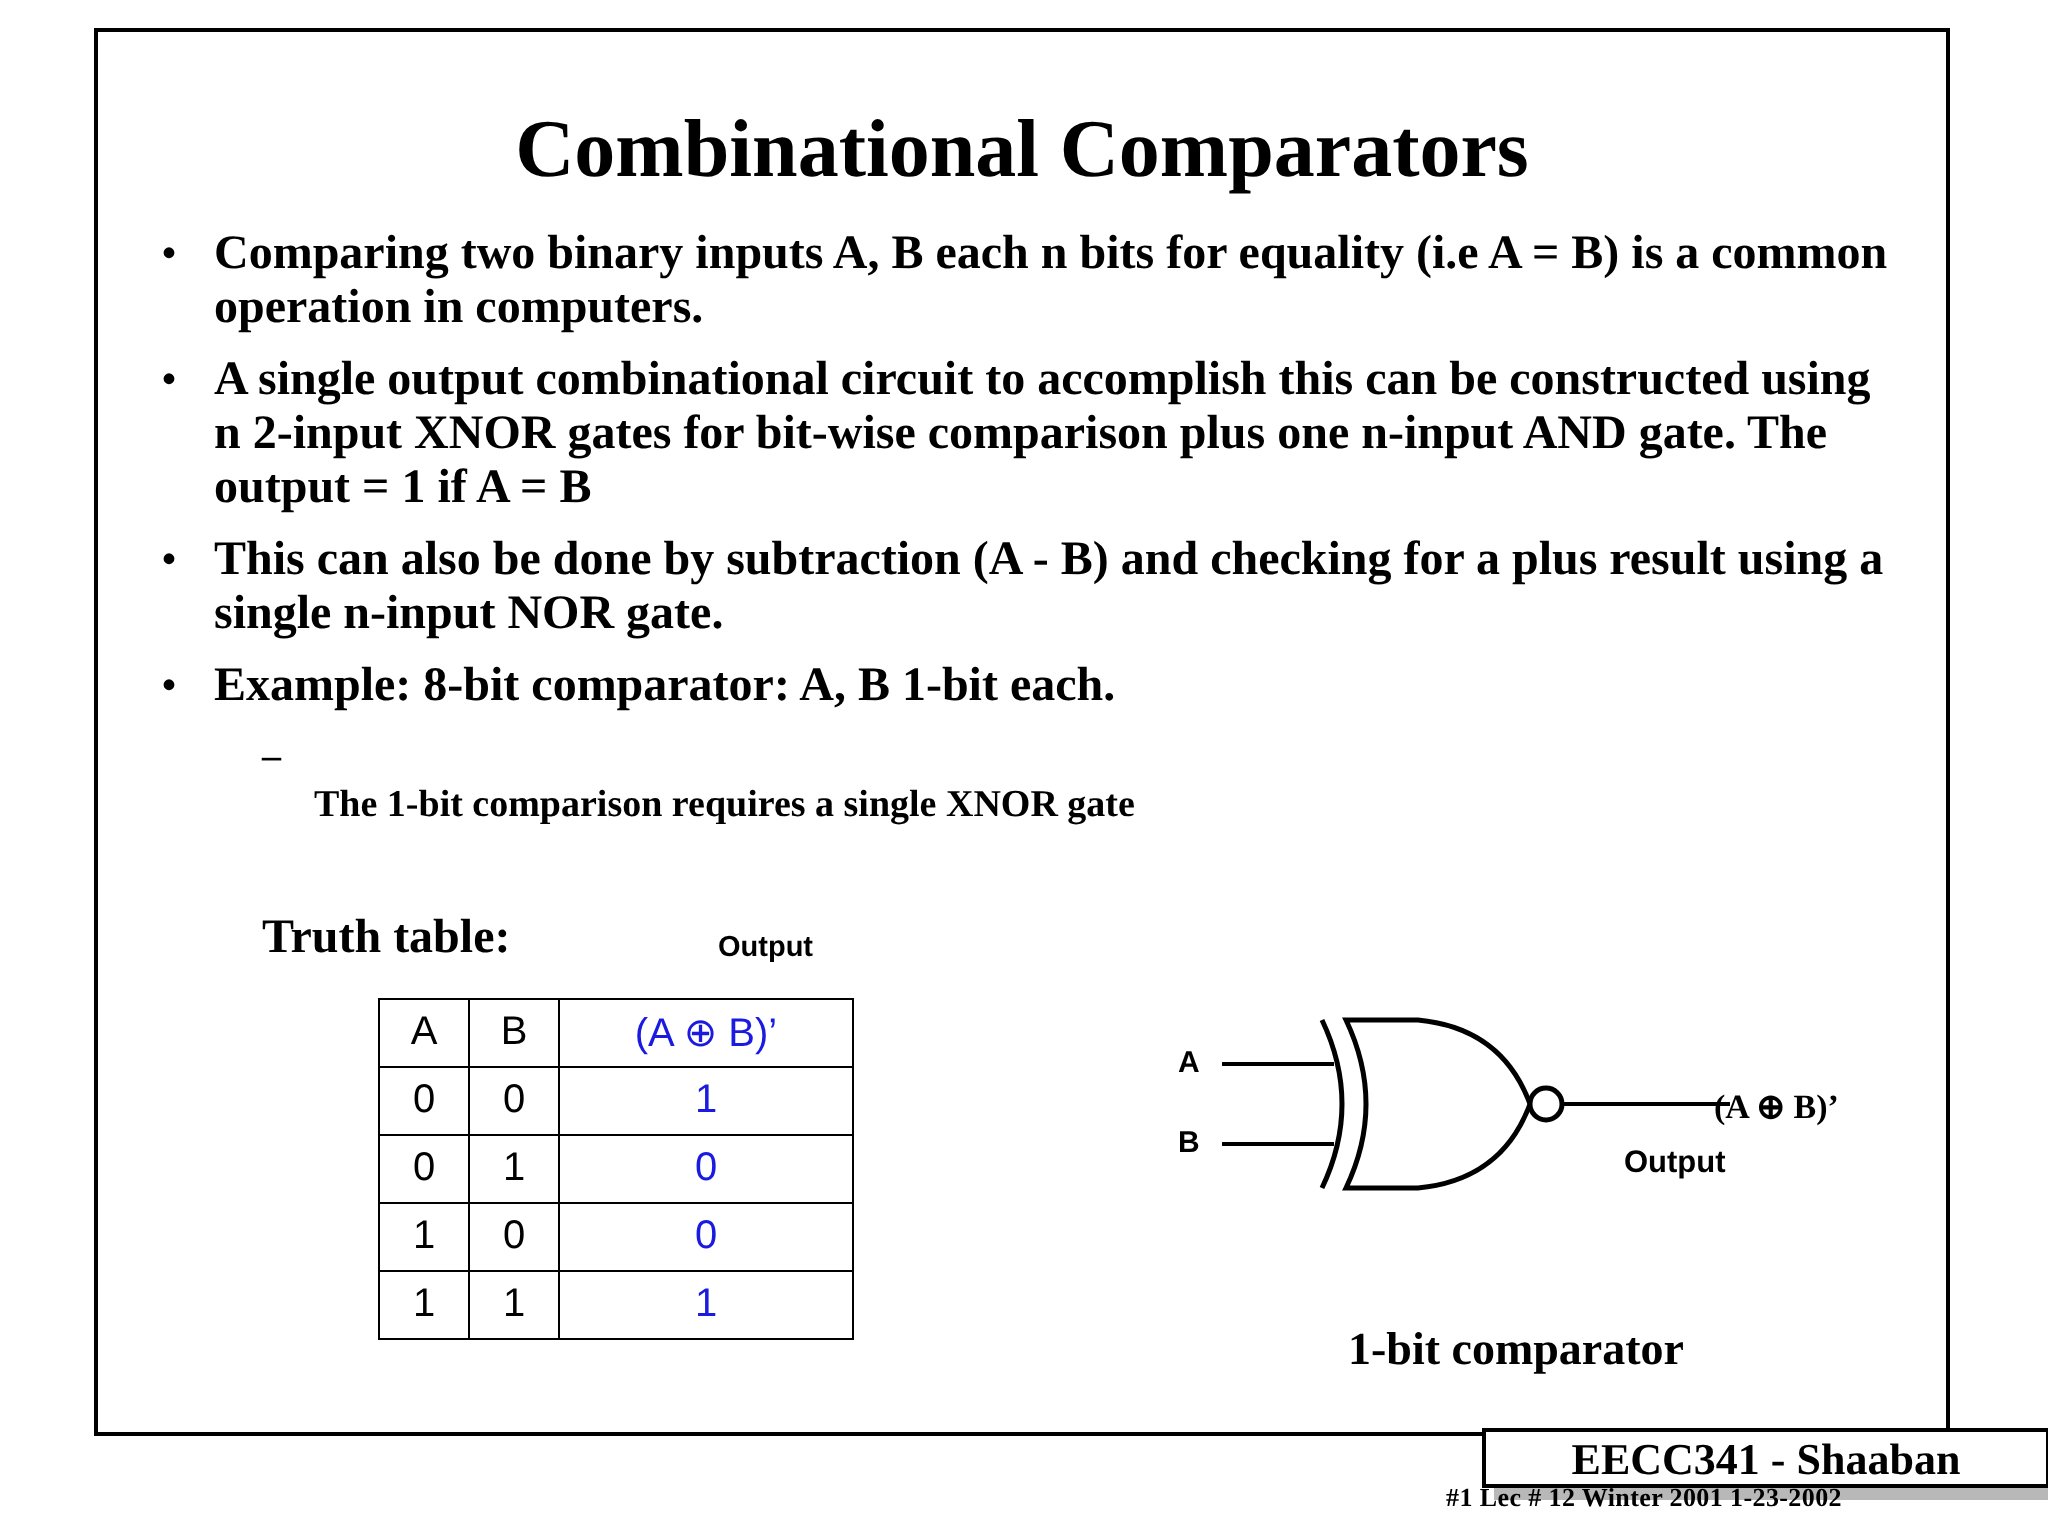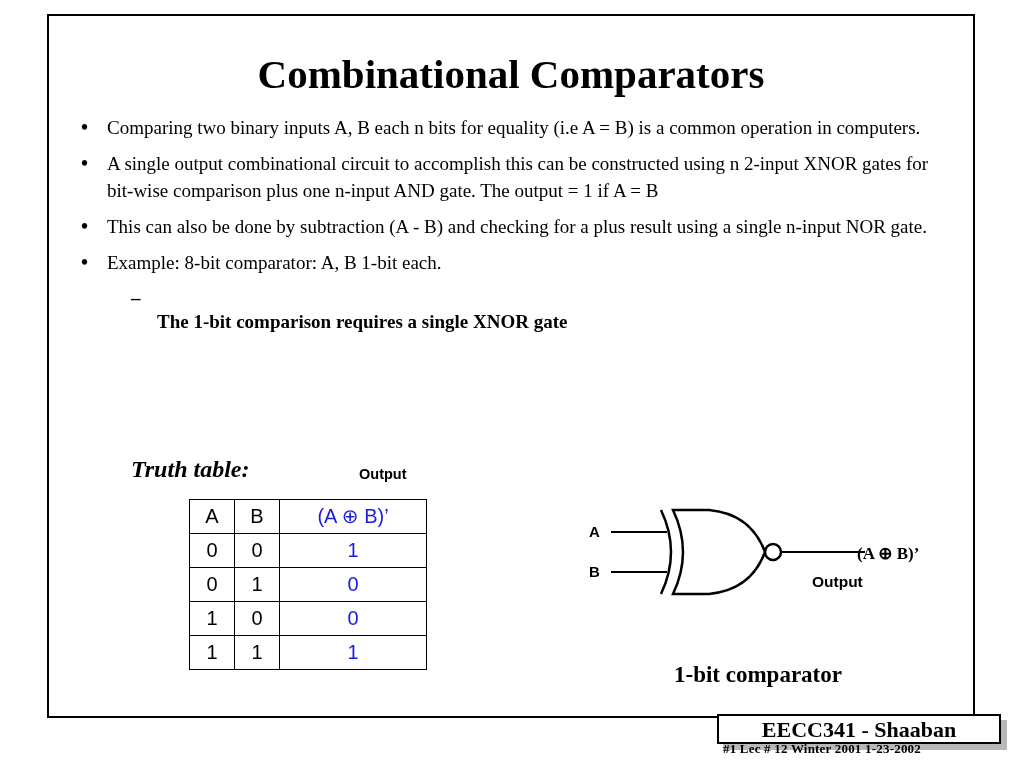--- a/index.html
+++ b/index.html
@@ -46,22 +46,22 @@
     width: 34px;
     flex: 0 0 34px;
     text-align: left;
     font-size: 20px;
     line-height: 27px;
     font-weight: bold;
     padding-left: 8px;
     box-sizing: border-box;
   }
   .bullet-text {
-    font-size: 19px;
-    font-weight: normal;
+    font-size: 24px;
+    font-weight: bold;
     line-height: 27px;
     max-width: 840px;
   }
   .sub-row {
     display: flex;
     align-items: flex-start;
     margin-left: 58px;
     margin-top: 2px;
   }
   .sub-mark {
@@ -76,21 +76,20 @@
     font-weight: bold;
     line-height: 26px;
     margin-top: 24px;
   }
   #truth-label {
     position: absolute;
     left: 82px;
     top: 440px;
     font-size: 24px;
     font-weight: bold;
-    font-style: italic;
   }
   #output-label-table {
     position: absolute;
     left: 310px;
     top: 450px;
     font-size: 14.5px;
     font-weight: bold;
     font-family: "Liberation Sans", sans-serif;
   }
   #truth-table {
@@ -129,21 +128,21 @@
   #label-output2 { left: 243px; top: 77px; font-size: 15.5px; }
   #comparator-caption {
     position: absolute;
     left: 625px;
     top: 646px;
     font-size: 23px;
     font-weight: bold;
   }
   #footer-badge {
     position: absolute;
-    left: 668px;
+    left: 692px;
     top: 698px;
     width: 250px;
     height: 33px;
     padding-left: 28px;
   }
   #badge-shadow {
     position: absolute;
     left: 6px;
     top: 6px;
     width: 284px;

